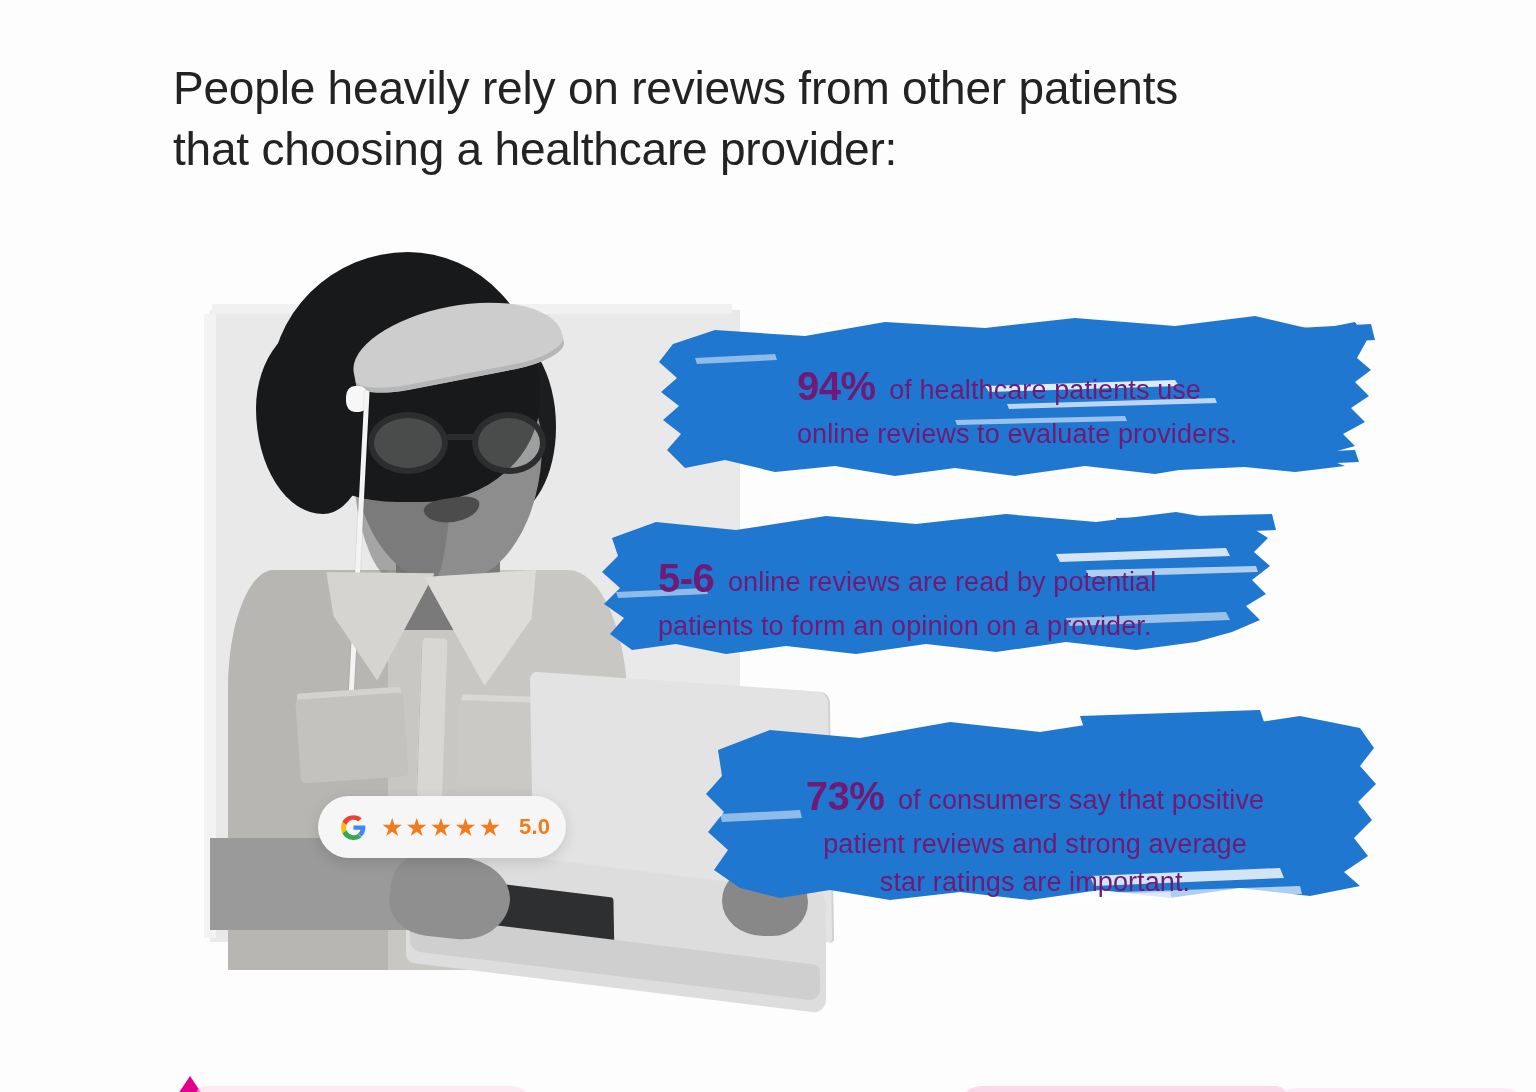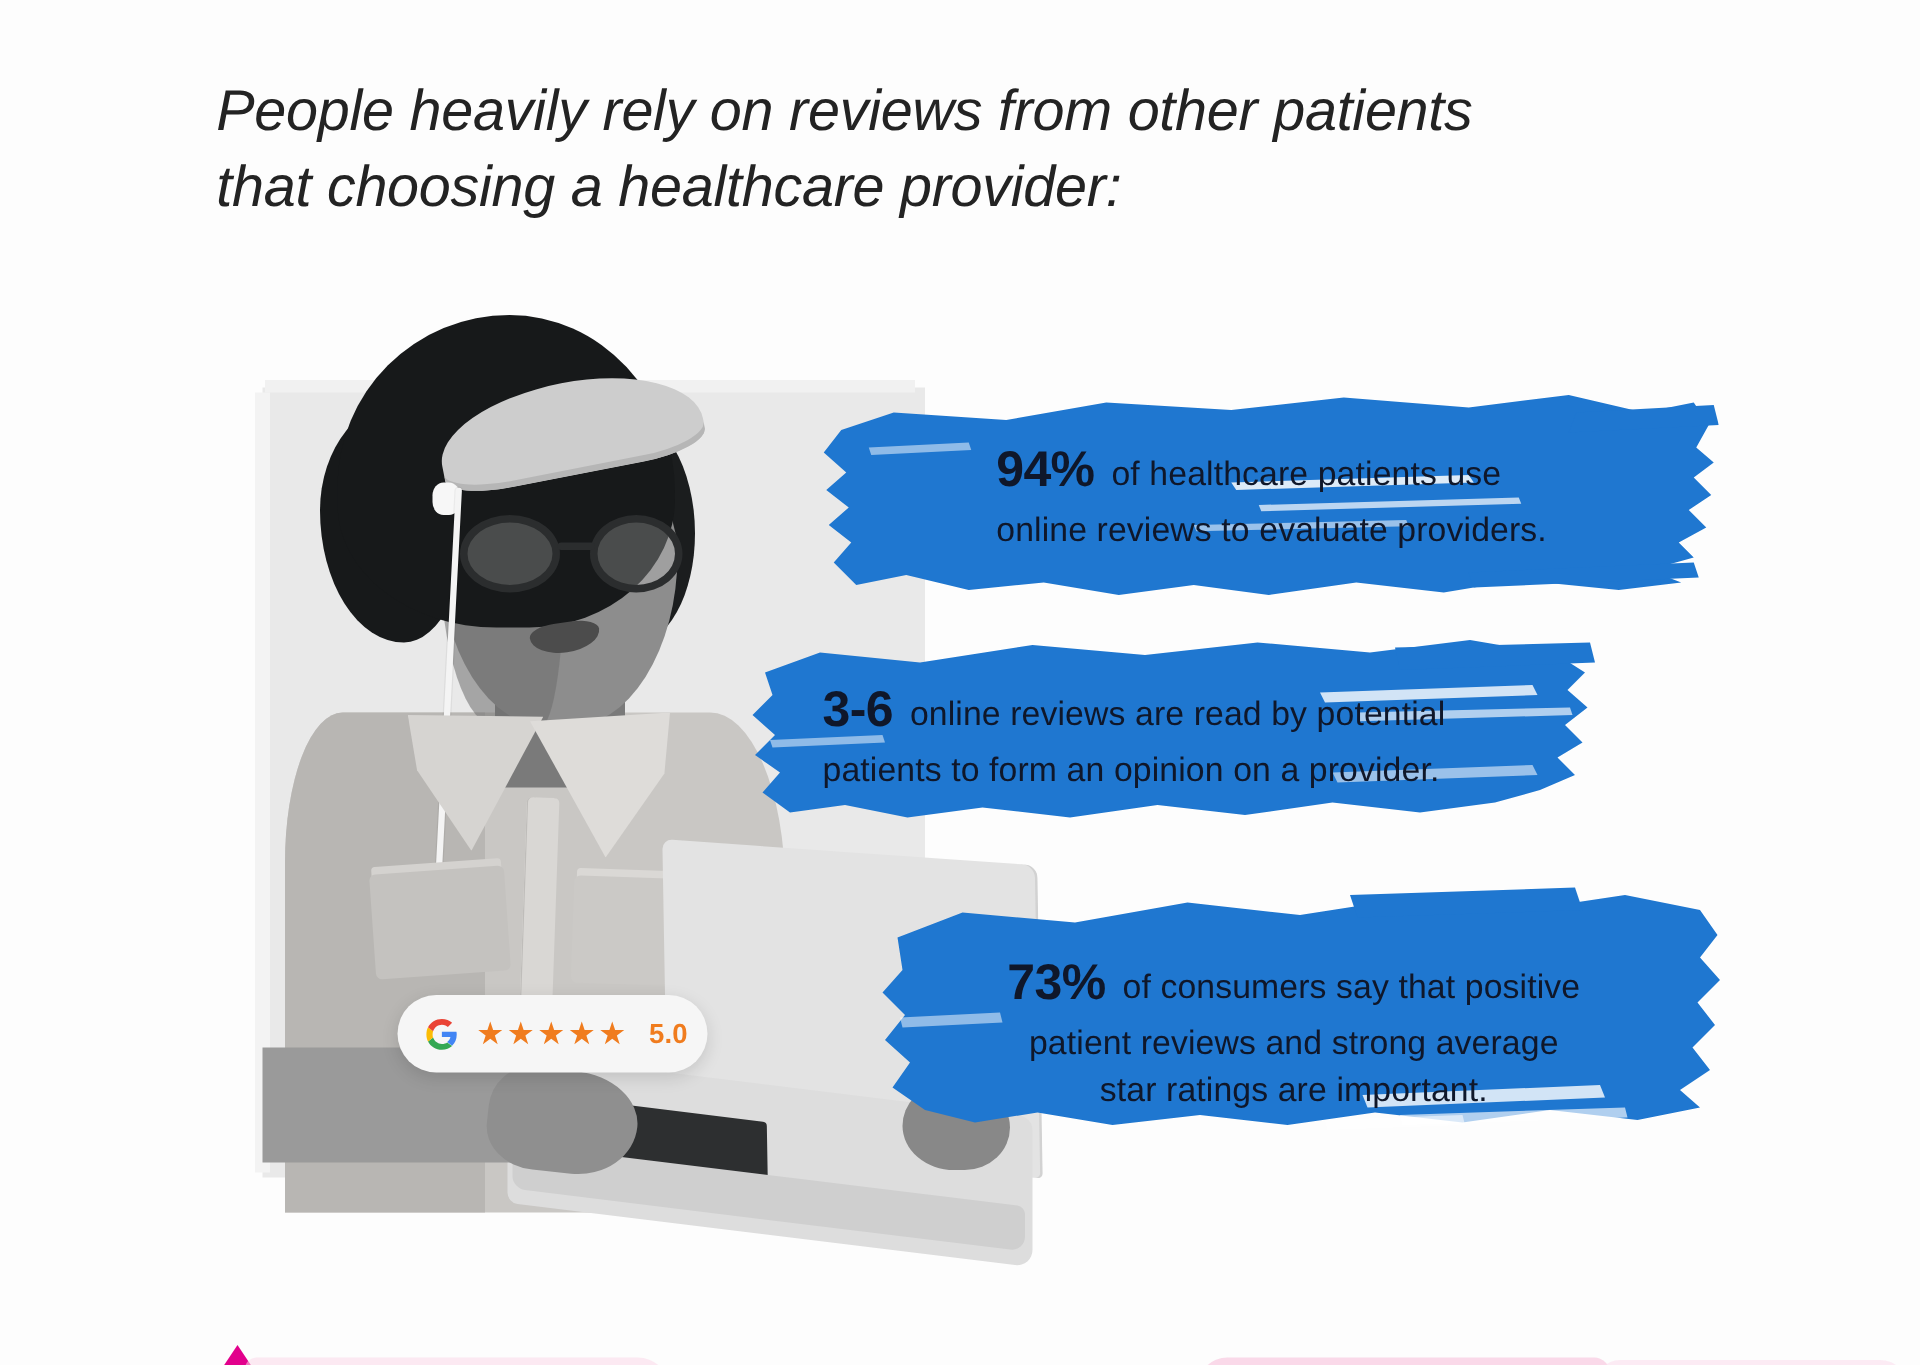--- a/index.html
+++ b/index.html
@@ -15,21 +15,20 @@
   
   .headline {
     position:absolute;
     left:173px; top:58px;
     width:1200px;
     font-size:46px;
     line-height:1.33;
     font-weight:500;
     letter-spacing:-0.2px;
     color:#232323;
-    font-style:italic;
   }
   .headline .hl-line { display:block; white-space:nowrap; }
 
   
   .photo-card {
     position:absolute;
     left:210px; top:310px;
     width:530px; height:632px;
     background:#e9e9e9;
   }
@@ -246,26 +245,27 @@
   .rating-value {
     color:#f07c1e; font-size:22px; font-weight:700;
     letter-spacing:.2px; margin-left:4px;
   }
 
   
   .banner { position:absolute; }
   .banner .brush { position:absolute; inset:0; }
   .banner .btext {
     position:absolute;
-    color:#0f172a;
+    color:#701a75;
     font-size:27px;
     line-height:1.42;
     font-weight:400;
     letter-spacing:.1px;
     z-index:3;
+    margin-top:10px;
   }
   .banner .btext b {
     font-size:40px; font-weight:700; letter-spacing:-0.5px;
     vertical-align:-1px; margin-right:6px;
   }
 
   #banner-1 { left:655px; top:300px;  width:720px; height:190px; }
   #banner-1 .btext { left:142px; top:48px; width:470px; }
 
   #banner-2 { left:596px; top:500px;  width:680px; height:170px; }
@@ -382,21 +382,21 @@
     <path fill="#1f77d0" d="M16,38 L60,22 L140,30 L230,16 L320,24 L410,14 L500,22 L580,12 L650,24 L672,38
       L658,52 L674,66 L656,80 L670,94 L650,106 L664,120 L636,132 L600,142 L540,150 L470,142 L400,152
       L330,144 L260,154 L190,146 L130,154 L80,144 L36,150 L14,134 L28,118 L8,104 L24,88 L6,72 L22,56 Z"></path>
     <path fill="#1f77d0" d="M520,18 L676,14 L680,30 L524,36 Z"></path>
     <path fill="#ffffff" opacity=".8" d="M460,54 L630,48 L634,56 L464,62 Z"></path>
     <path fill="#ffffff" opacity=".65" d="M490,70 L660,66 L662,72 L492,77 Z"></path>
     <path fill="#ffffff" opacity=".55" d="M470,118 L630,112 L634,120 L474,126 Z"></path>
     <path fill="#ffffff" opacity=".5" d="M20,92 L110,88 L112,94 L22,98 Z"></path>
   </svg>
   <div class="btext">
-    <b>3-6</b><span> online reviews are read by potential patients to form an opinion on a provider.</span>
+    <b>5-6</b><span> online reviews are read by potential patients to form an opinion on a provider.</span>
   </div>
 </div>
 
 <div class="banner" id="banner-3">
   <svg class="brush" viewBox="0 0 680 222" preserveAspectRatio="none">
     <path fill="#1f77d0" d="M18,50 L70,30 L160,38 L250,22 L340,32 L430,18 L520,28 L600,16 L660,28 L674,48
       L660,66 L676,84 L658,102 L672,120 L654,138 L668,156 L644,172 L660,186 L610,196 L540,188 L470,198
       L400,190 L330,200 L260,192 L190,200 L130,190 L80,198 L40,188 L14,170 L28,150 L8,132 L24,112
       L6,94 L22,76 Z"></path>
     <path fill="#1f77d0" d="M380,16 L560,10 L566,28 L386,34 Z"></path>

